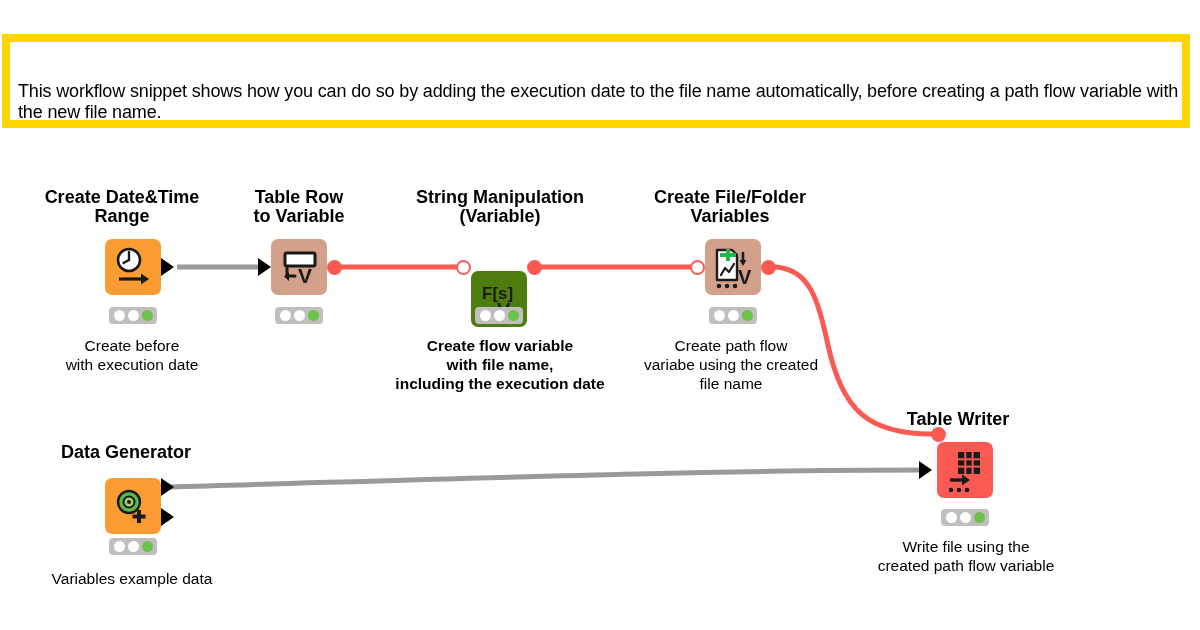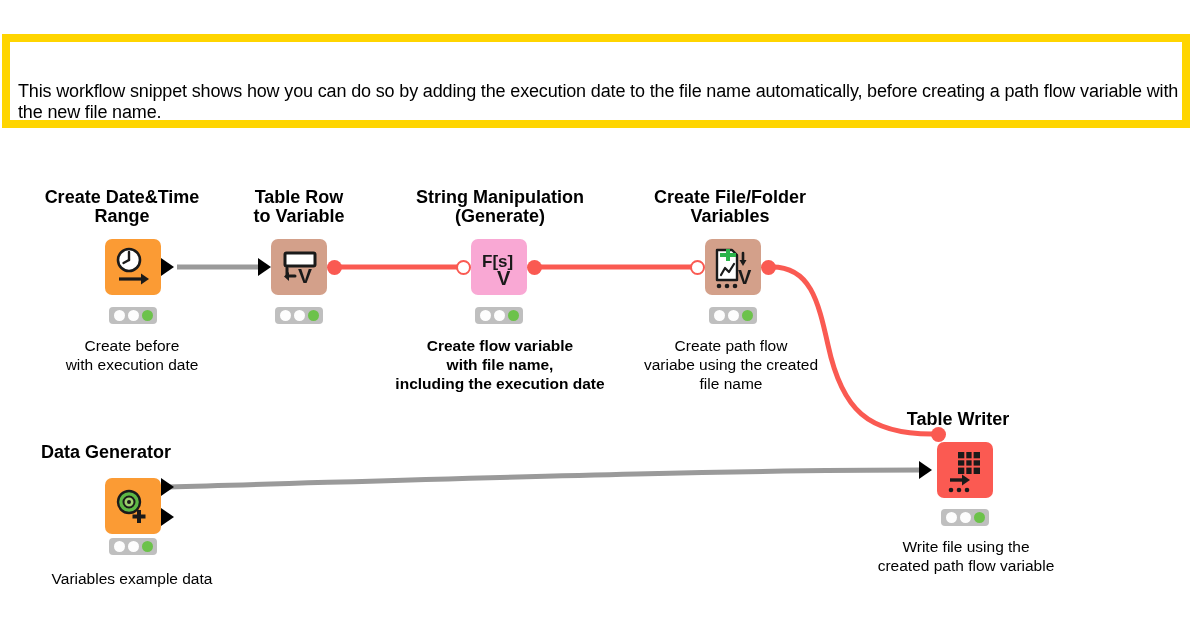--- a/index.html
+++ b/index.html
@@ -65,21 +65,21 @@
     white-space: pre-line;
   }
   .node-body {
     position: absolute;
     width: 56px;
     height: 56px;
     border-radius: 7px;
   }
   .node-body.orange  { background: #fb9b34; }
   .node-body.tan     { background: #d3a08a; }
-  .node-body.yellow  { background: #f9a8d4; }
+  .node-body.yellow  { background: #4d7c0f; margin-top: 32px; }
   .node-body.red     { background: #fb5a52; }
 
   .node-status {
     position: absolute;
     width: 48px;
     height: 17px;
     border-radius: 4px;
     background: #bfbfbf;
     display: flex;
     align-items: center;
@@ -203,21 +203,21 @@
 
   <div class="node-status" style="left:275px; top:307px;">
     <span class="status-dot"></span>
     <span class="status-dot"></span>
     <span class="status-dot on"></span>
   </div>
 </div>
 
 <div class="node">
   <div class="node-title" style="left:375px; top:188px; width:250px;">String Manipulation
-(Generate)</div>
+(Variable)</div>
 
   <div class="port-in-var" style="left:456px; top:260px;"></div>
 
   <div class="node-body yellow" style="left:471px; top:239px;">
     <svg class="node-icon" viewBox="0 0 56 56" xmlns="http://www.w3.org/2000/svg">
       <text x="11" y="28" font-family="Liberation Sans, sans-serif" font-size="17" font-weight="bold" fill="#1a1a1a">F[s]</text>
       <text x="26" y="46" font-family="Liberation Sans, sans-serif" font-size="20" font-weight="bold" fill="#1a1a1a">V</text>
     </svg>
   </div>
 
@@ -262,21 +262,21 @@
     <span class="status-dot"></span>
     <span class="status-dot on"></span>
   </div>
 
   <div class="node-desc" style="left:617px; top:336px; width:228px;">Create path flow
 variabe using the created
 file name</div>
 </div>
 
 <div class="node">
-  <div class="node-title" style="left:16px; top:443px; width:180px;">Data Generator</div>
+  <div class="node-title" style="left:36px; top:443px; width:180px;">Data Generator</div>
 
   <div class="node-body orange" style="left:105px; top:478px;">
     <svg class="node-icon" viewBox="0 0 56 56" xmlns="http://www.w3.org/2000/svg">
       <circle cx="24" cy="24" r="11" fill="#5db845" stroke="#1a1a1a" stroke-width="2.4"></circle>
       <circle cx="24" cy="24" r="5.5" fill="#9ed16f" stroke="#1a1a1a" stroke-width="2"></circle>
       <circle cx="24" cy="24" r="2" fill="#1a1a1a"></circle>
       <rect x="32" y="32" width="4" height="13" fill="#1a1a1a"></rect>
       <rect x="27.5" y="36.5" width="13" height="4" fill="#1a1a1a"></rect>
     </svg>
   </div>

